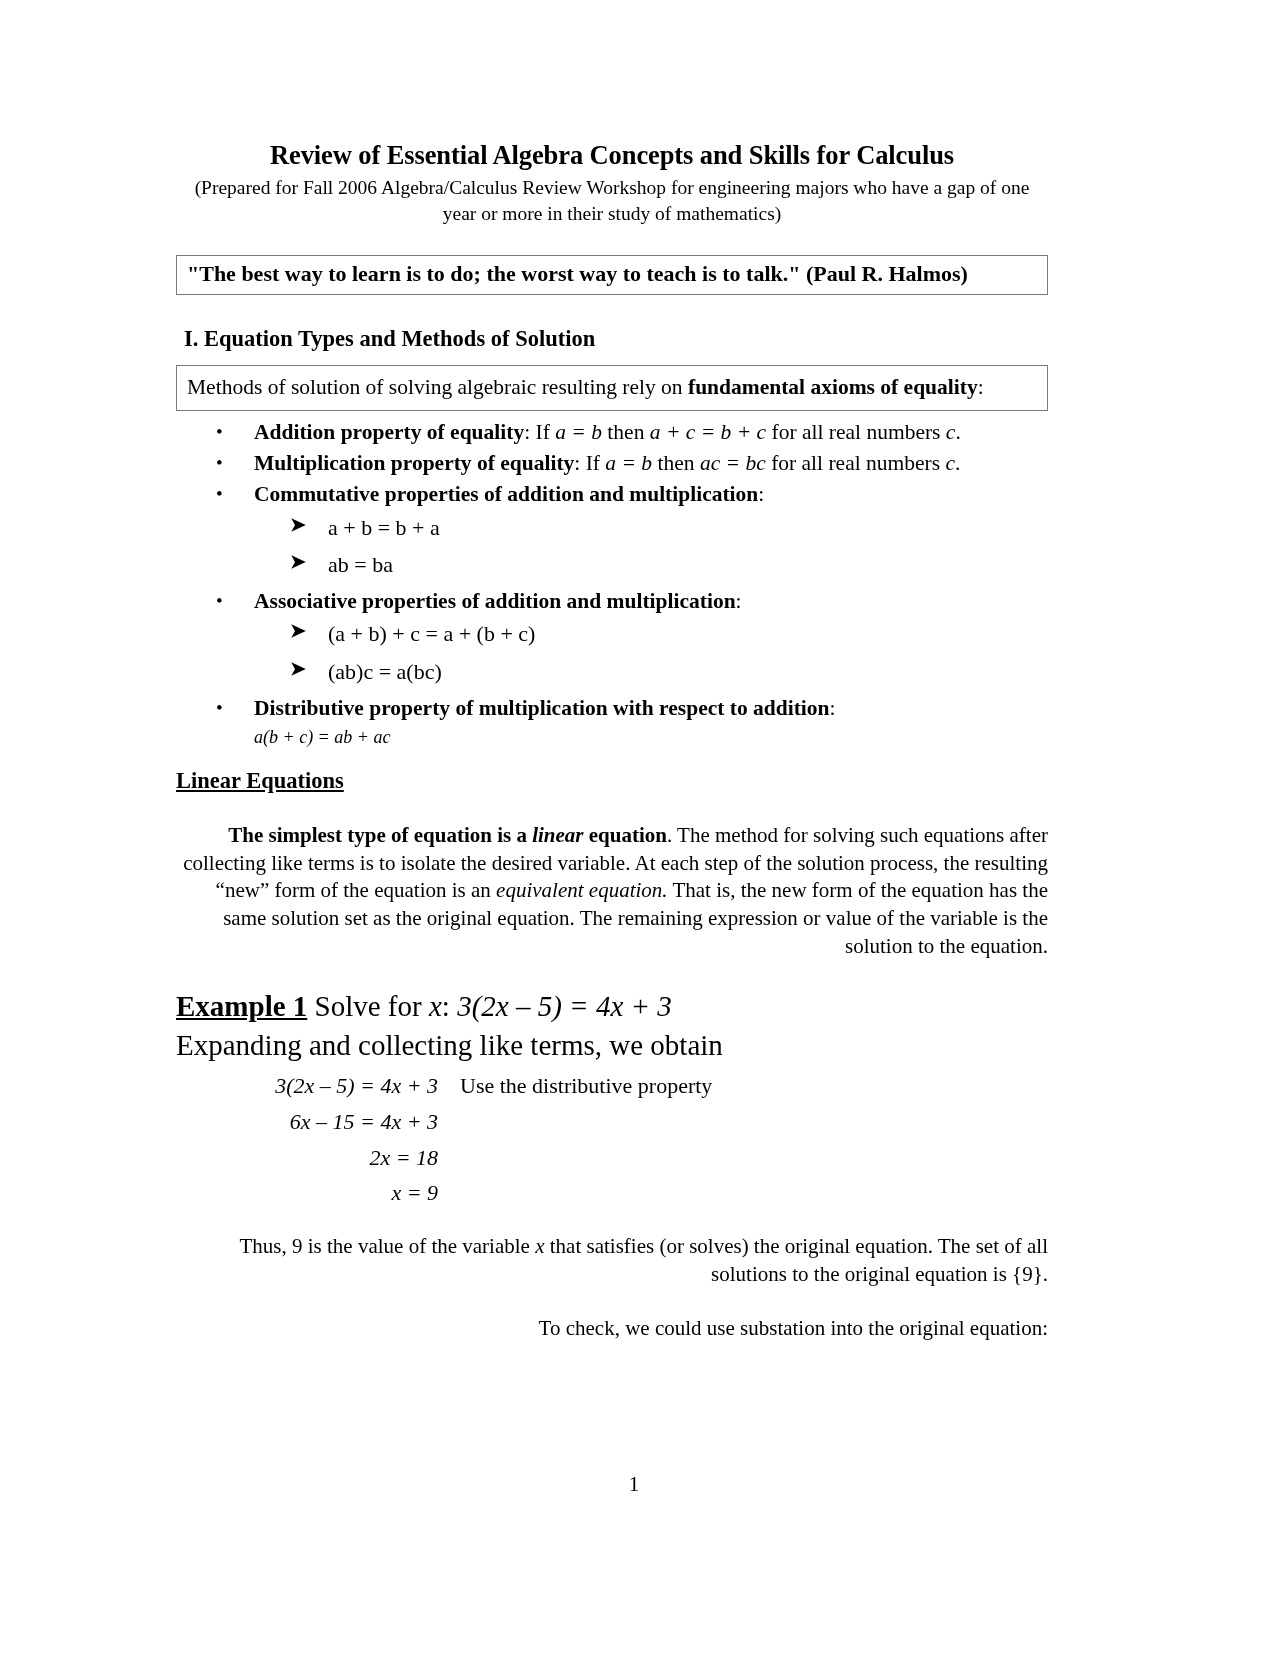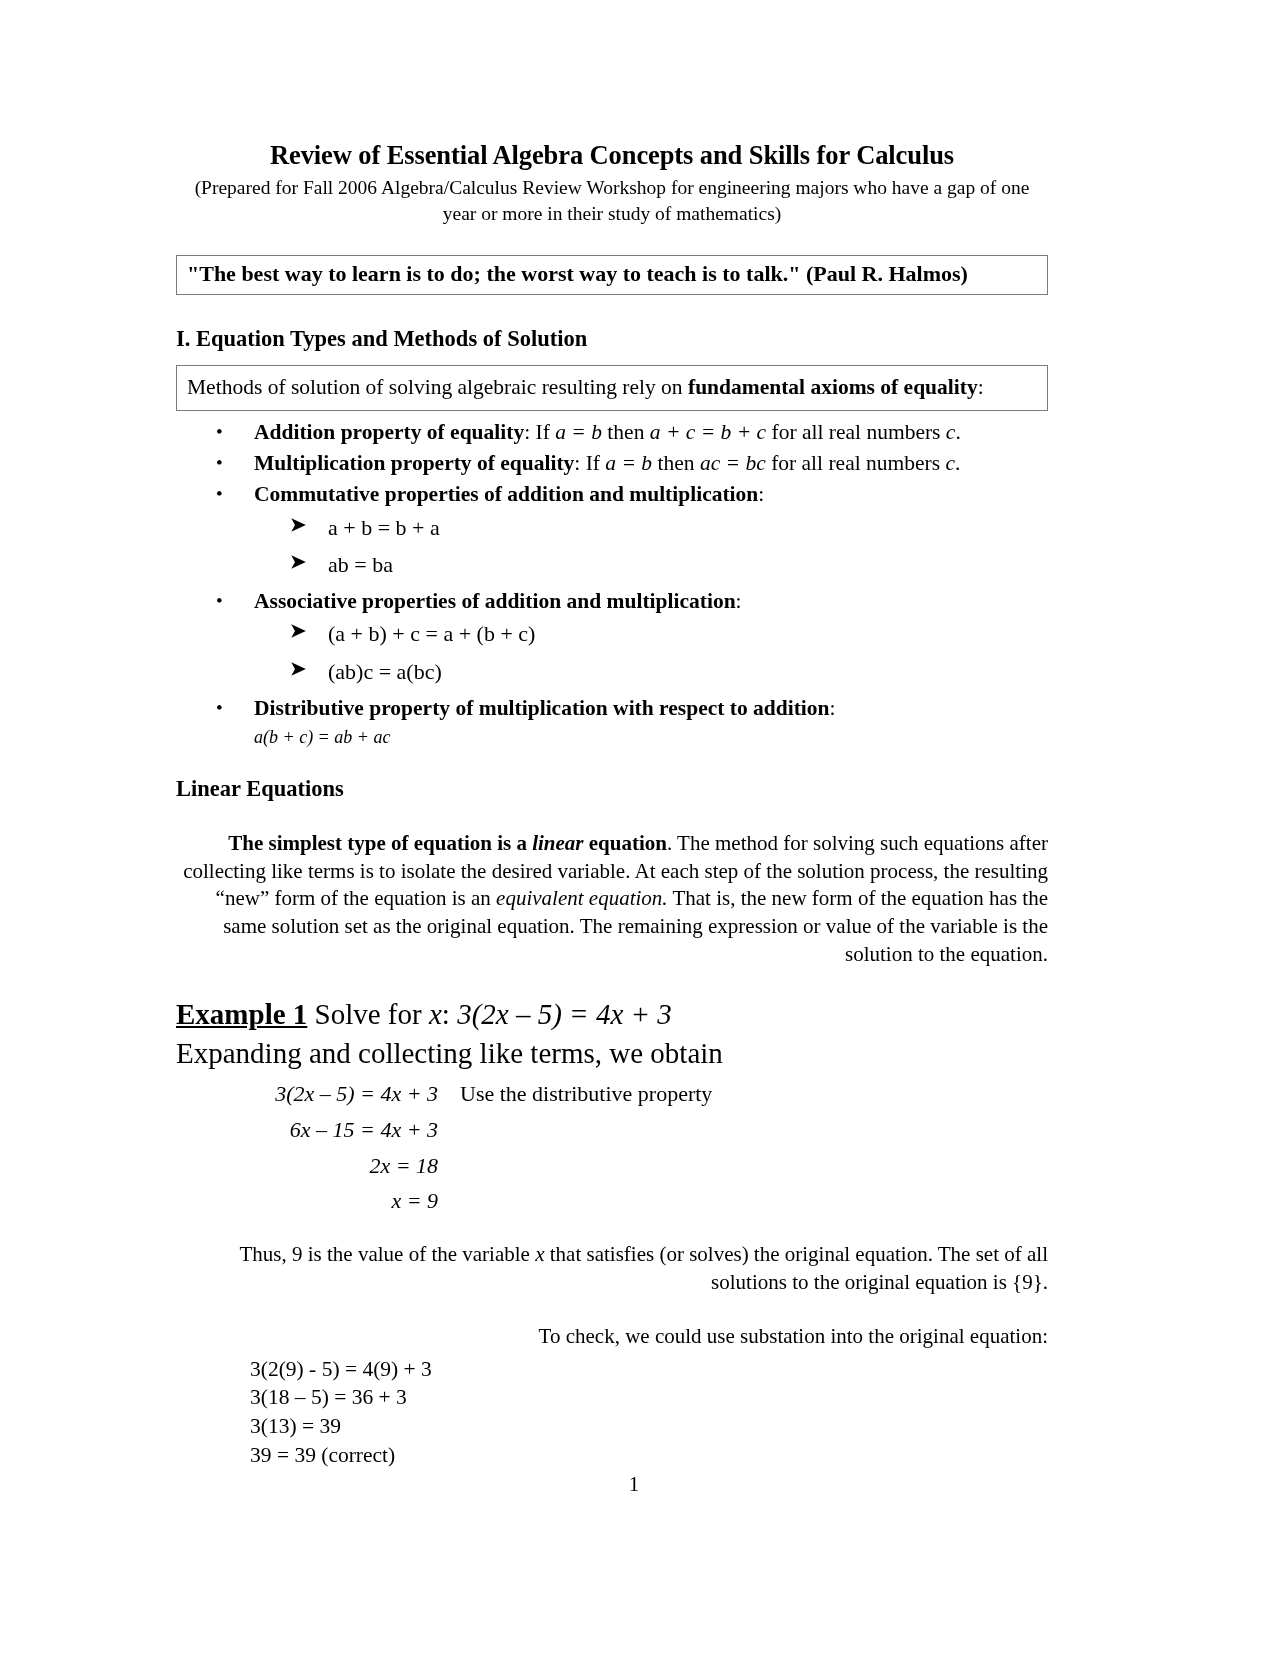--- a/index.html
+++ b/index.html
@@ -60,27 +60,28 @@
   .axiom-box p {
     margin: 0;
     font-size: 21.5px;
     line-height: 1.33;
   }
 
   
   .section-heading {
     font-size: 22.5px;
     font-weight: bold;
-    margin: 0 0 8px 0;
+    margin: 0 0 8px 8px;
     line-height: 1.25;
   }
   .sub-heading {
     font-size: 22.5px;
     font-weight: bold;
-    margin: 24px 0 0 0;
+    text-decoration: underline;
+    margin: 16px 0 0 0;
     line-height: 1.25;
     display: inline-block;
   }
 
   
   ul.axiom-list {
     list-style: none;
     margin: 6px 0 0 0;
     padding: 0;
   }
@@ -292,23 +293,17 @@
     </div>
 
     <div class="med-gap"></div>
 
     <p class="body"><span>Thus, 9 is the value of the variable </span><em class="it">x</em><span> that satisfies (or solves) the original equation.  The set of all solutions to the original equation is {9}.</span></p>
 
     <div class="para-gap"></div>
 
     <p class="body">To check, we could use substation into the original equation:</p>
 
-    <div class="check-block">
-      <div class="check-line">3(2(9) - 5) = 4(9) + 3</div>
-      <div class="check-line">3(18 – 5) = 36 + 3</div>
-      <div class="check-line">3(13) = 39</div>
-      <div class="check-line">39 = 39   (correct)</div>
-    </div>
 
   </div>
 
   <div class="page-number">1</div>
 </div>
 
 </body></html>

